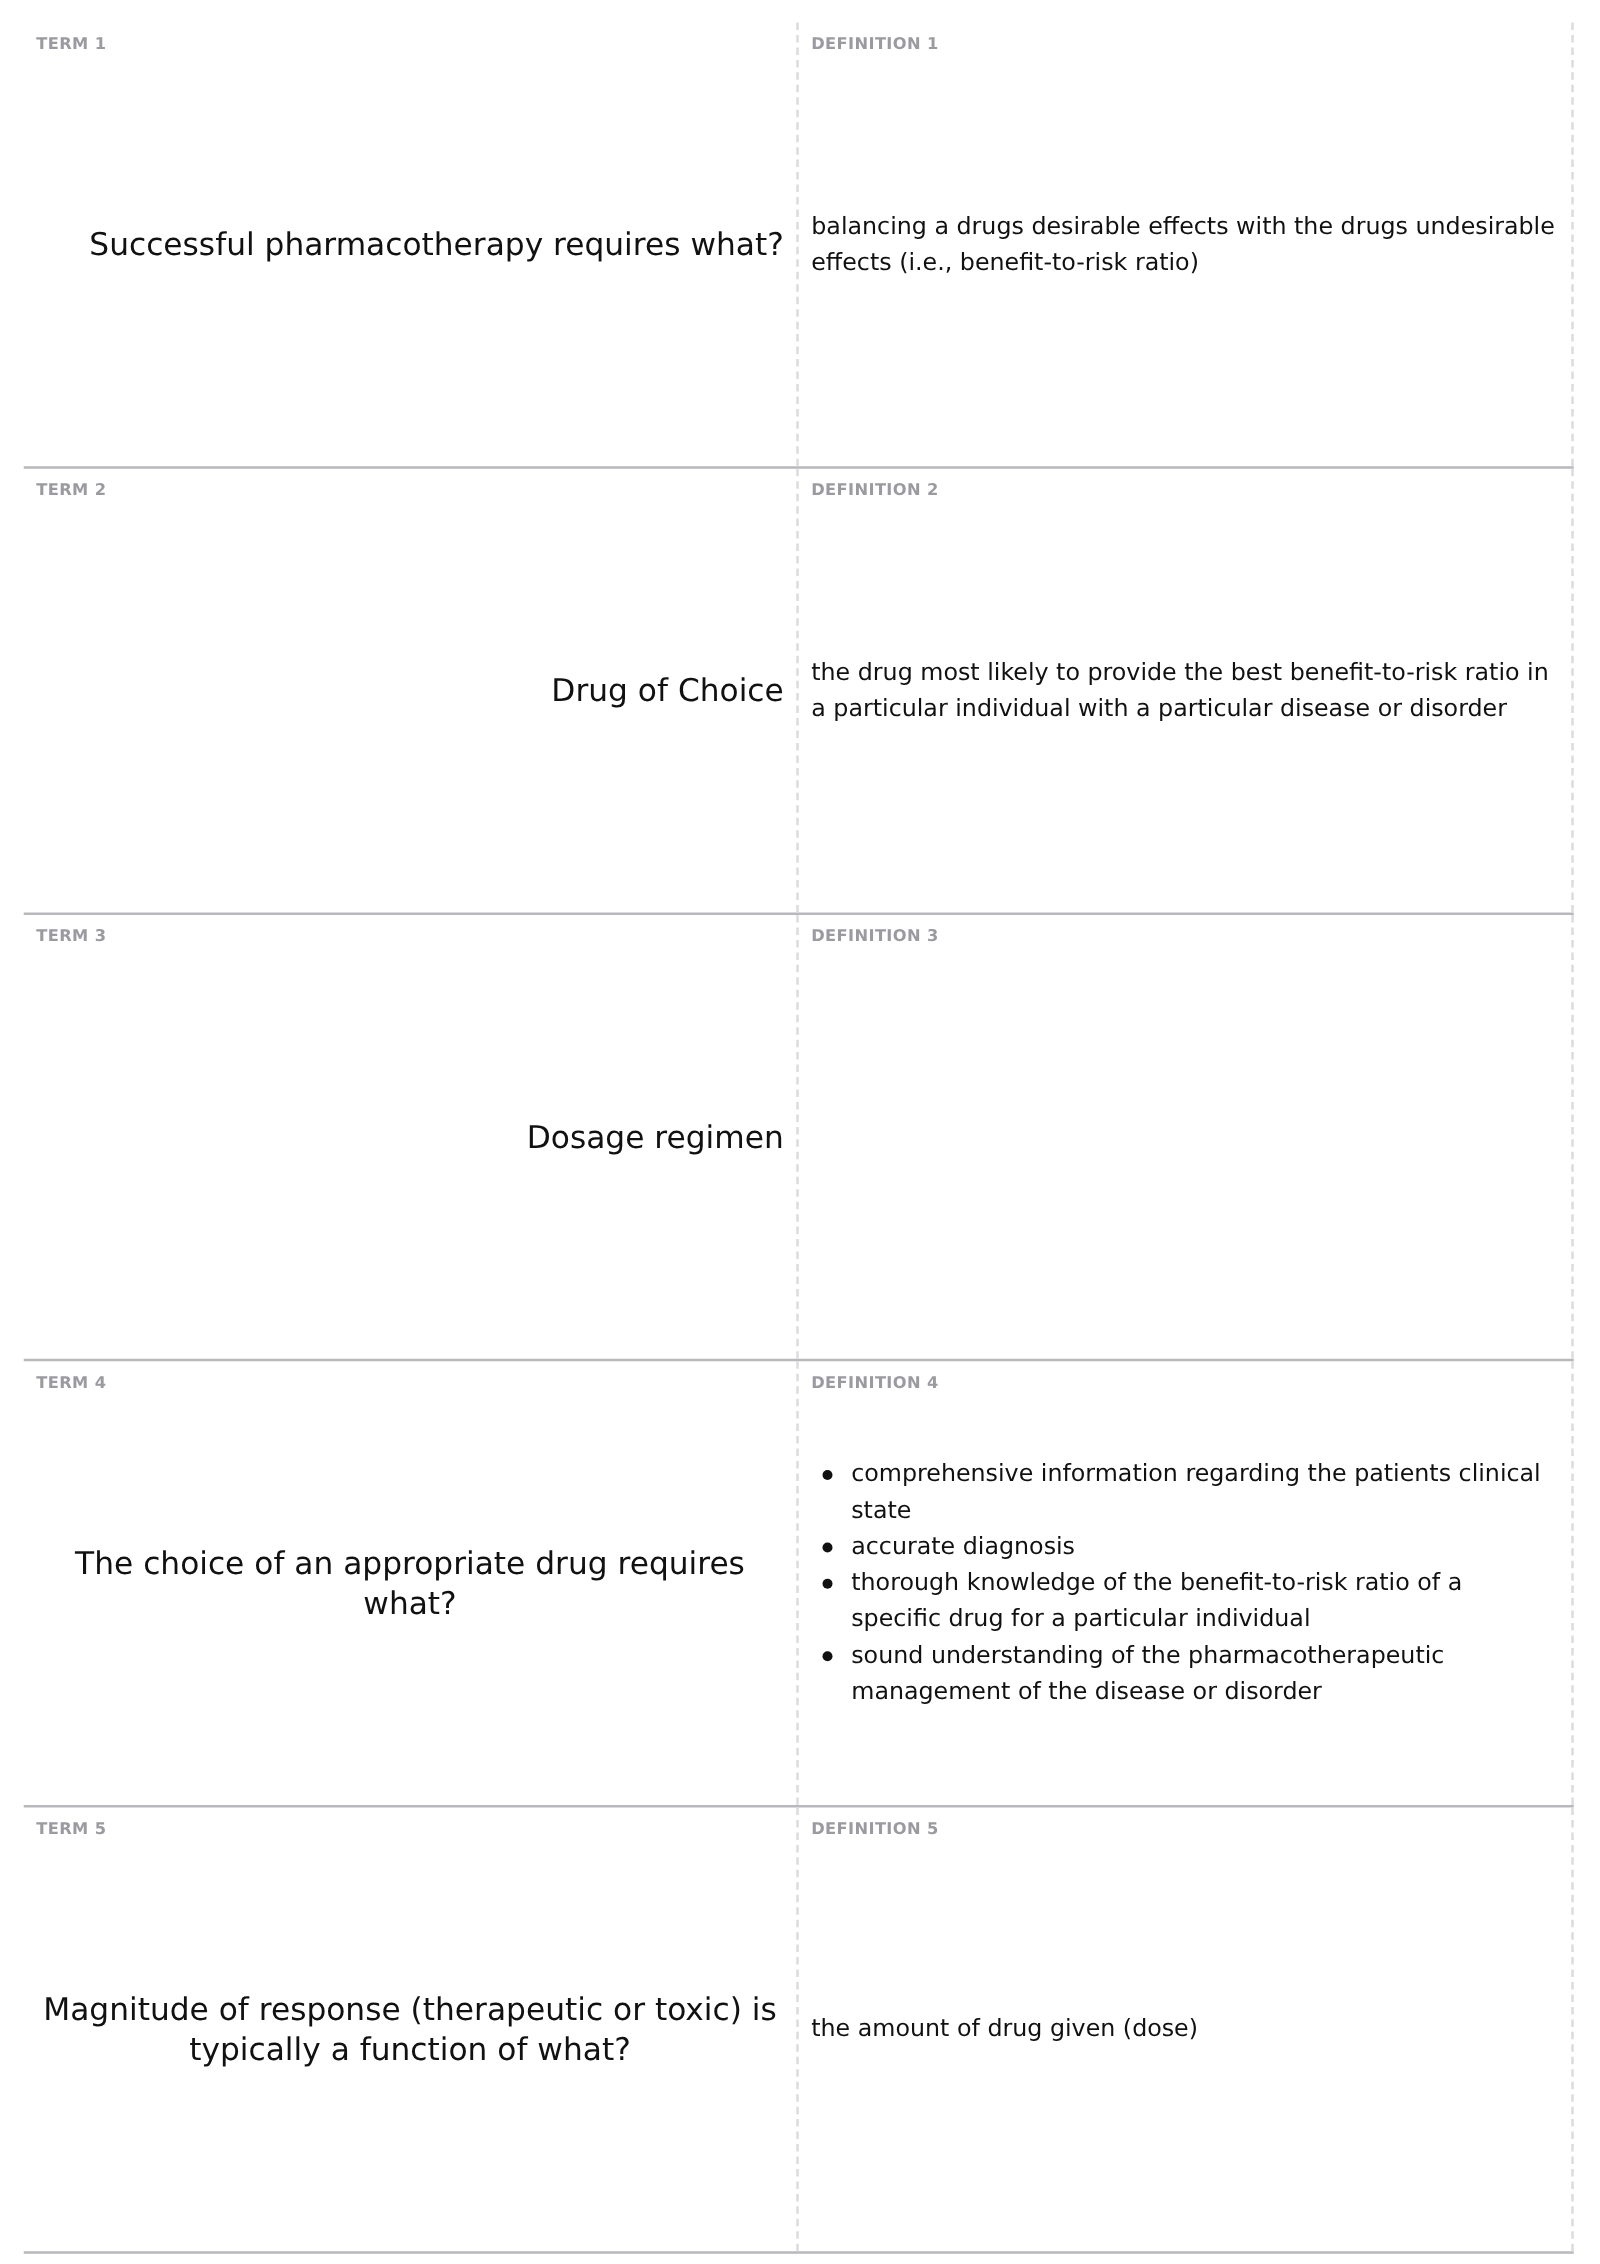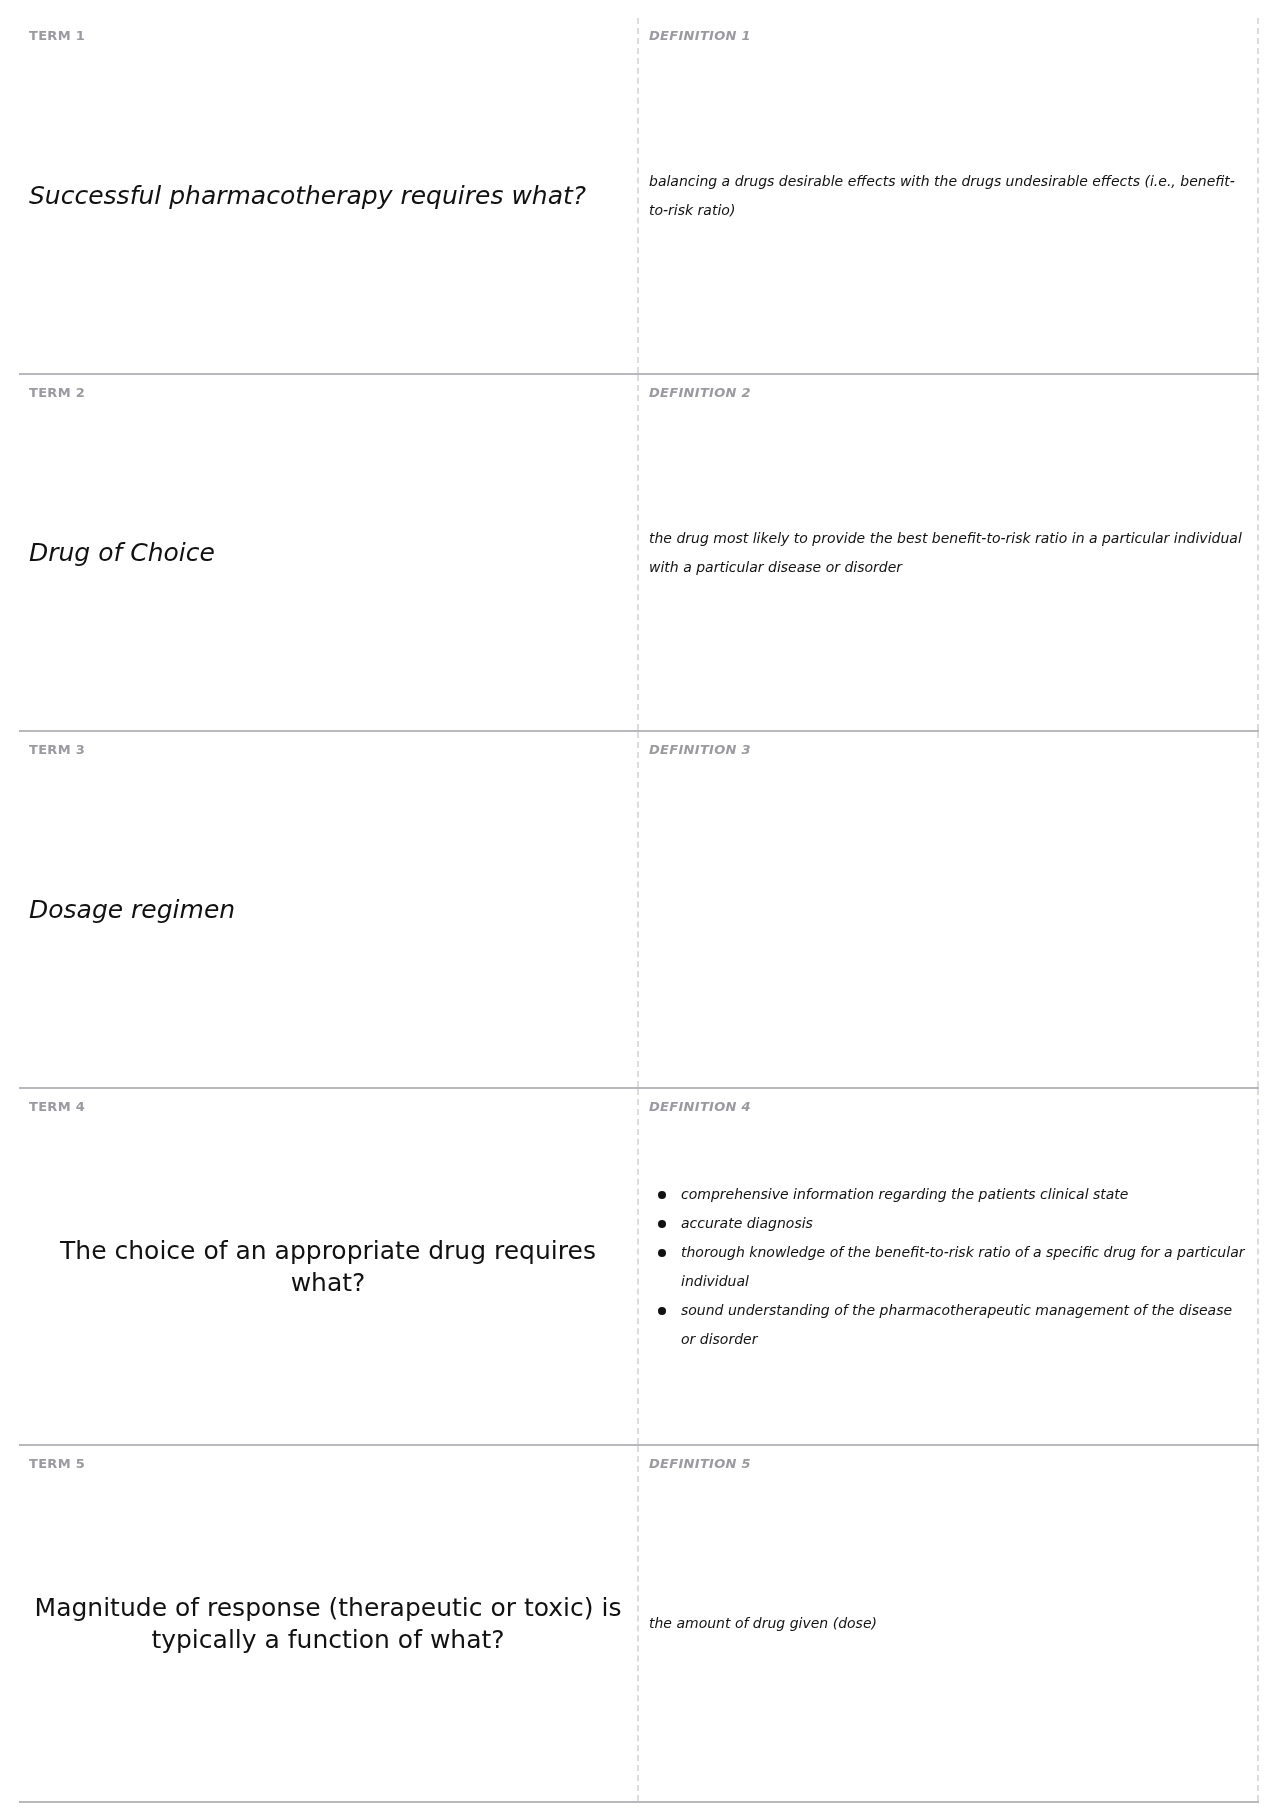--- a/index.html
+++ b/index.html
@@ -29,41 +29,40 @@
       display: flex;
       align-items: center;
     }
     .cell.term {
       border-right: 2px dashed #dcdcdf;
       padding: 0 10px;
     }
     .cell.def {
       border-right: 2px dashed #dcdcdf;
       padding: 0 10px;
-      font-style: italic;
     }
     .label {
       position: absolute;
       top: 10px;
       left: 10px;
       font-size: 13px;
       font-weight: bold;
       color: #9a9aa0;
       letter-spacing: 0.3px;
     }
     .row:first-child .label { top: 10px; text-align: center; }
     .term-text {
       font-size: 25px;
       line-height: 32px;
       width: 100%;
     }
-    .term-text.center { text-align: left; font-style: italic; }
+    .term-text.center { text-align: right; }
     .term-text.left { text-align: center; }
     .def-body {
-      font-size: 14px;
+      font-size: 19px;
       line-height: 29px;
       width: 100%;
     }
     .def-body p { margin: 0; }
     .def-body ul {
       margin: 0;
       padding-left: 32px;
       list-style: none;
     }
     .def-body li {

